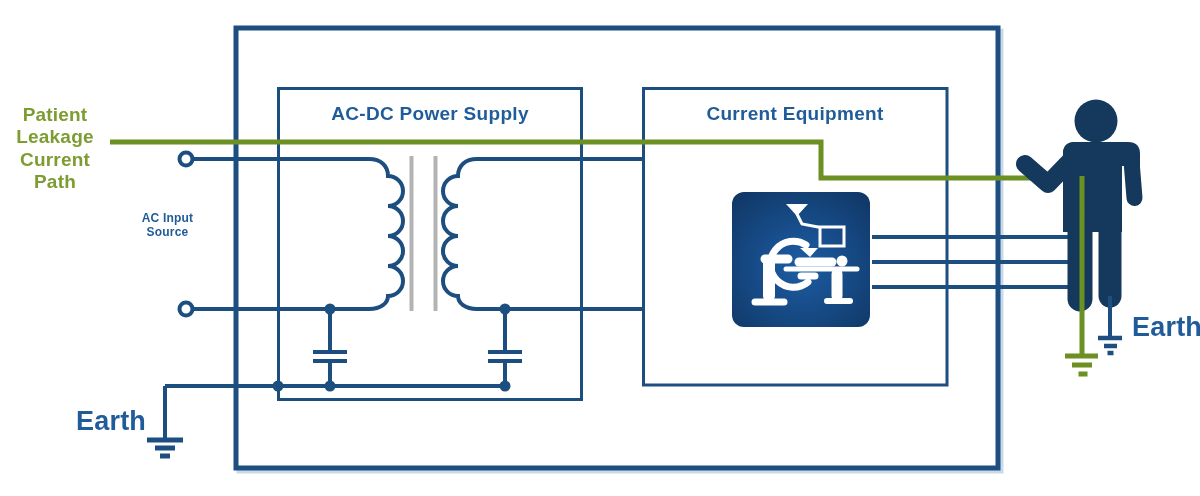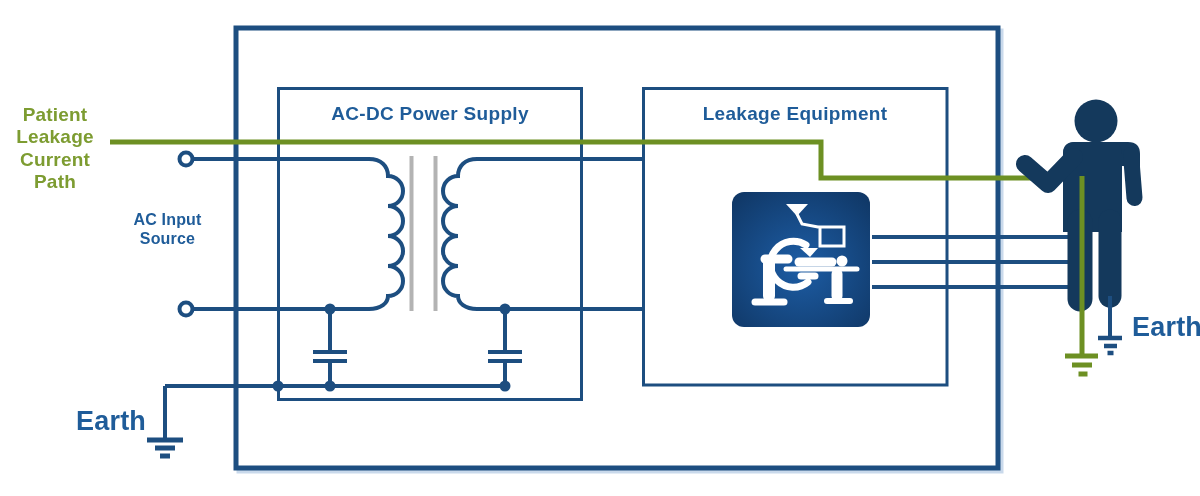--- a/index.html
+++ b/index.html
@@ -7,21 +7,21 @@
     position:relative;width:1200px;height:496px;background:#ffffff;overflow:hidden;
     font-family:"Liberation Sans",sans-serif;
     border-radius:14px;
   }
   .stage svg{position:absolute;left:0;top:0;}
   .lbl{
     position:absolute;white-space:pre-line;text-align:center;
     font-weight:700;line-height:1.18;letter-spacing:.2px;
   }
   .lbl.green{color:var(--label_green);font-size:19px;}
-  .lbl.blue{color:var(--title_blue);font-size:16px;}
+  .lbl.blue{color:var(--title_blue);font-size:12px;}
   .lbl.earth{color:var(--title_blue);font-size:27px;text-align:right;}
   .boxtitle{
     position:absolute;text-align:center;color:var(--title_blue);
     font-size:19px;font-weight:700;letter-spacing:.3px;white-space:nowrap;
   }
 </style>
 </head>
 <body>
 
 <div class="stage">
@@ -155,15 +155,15 @@
 
   <div class="lbl blue" style="left:105px;top:211px;width:125px;">AC Input
 Source</div>
 
   <div class="lbl earth" style="left:76px;top:406px;">Earth</div>
 
   <div class="lbl earth" style="left:1132px;top:312px;">Earth</div>
 
   <div class="boxtitle" style="left:278px;top:103px;width:304px;">AC-DC Power Supply</div>
 
-  <div class="boxtitle" style="left:643px;top:103px;width:304px;">Leakage Equipment</div>
+  <div class="boxtitle" style="left:643px;top:103px;width:304px;">Current Equipment</div>
 
 </div>
 
 </body></html>

